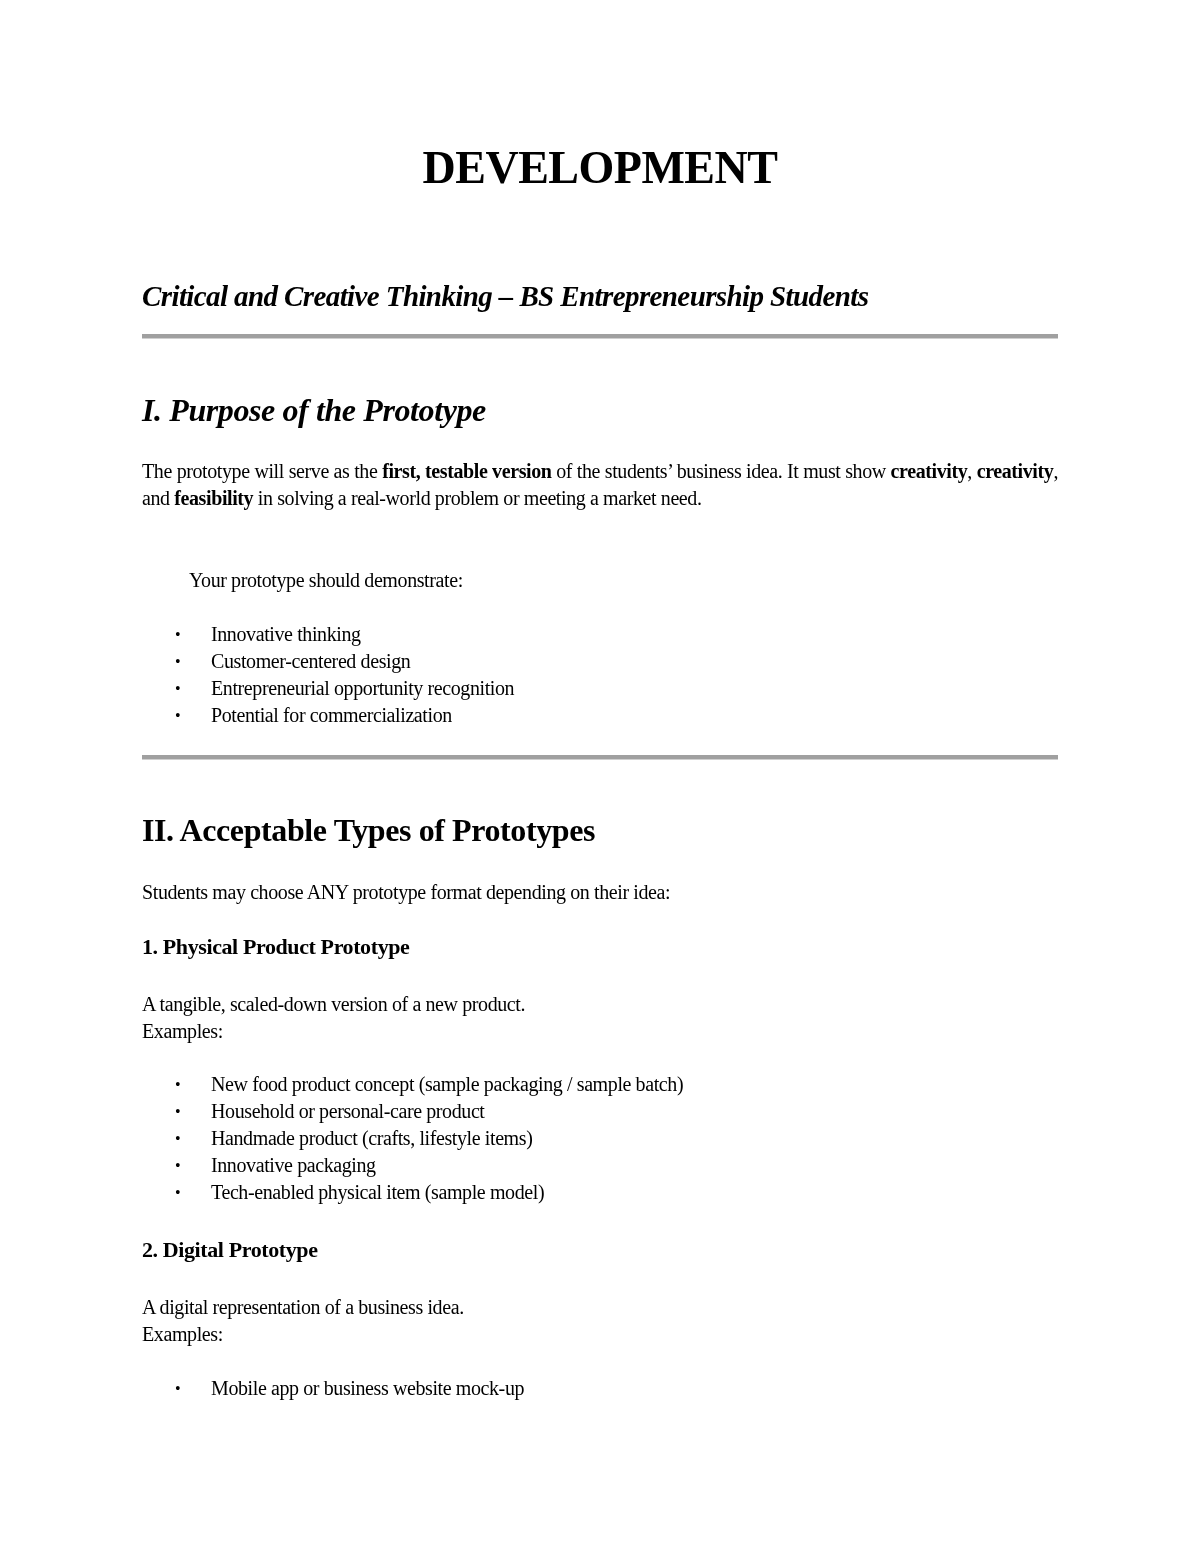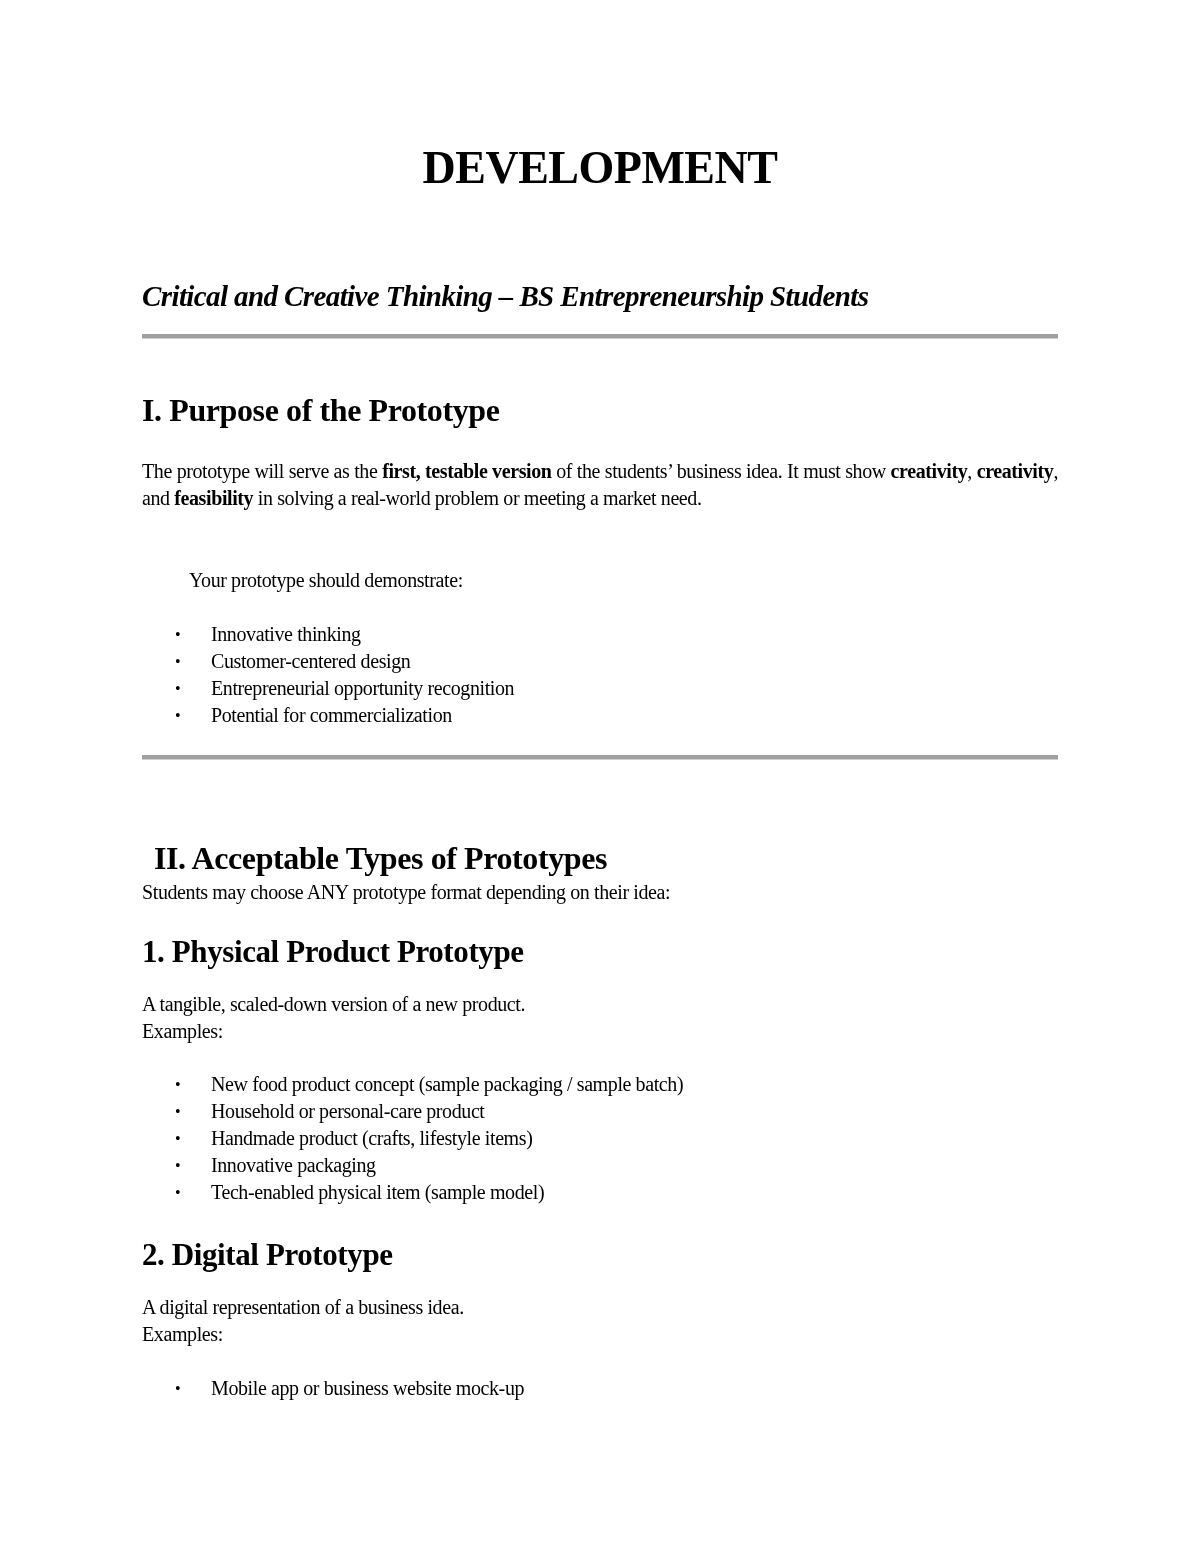--- a/index.html
+++ b/index.html
@@ -6,21 +6,21 @@
   body { width: 1200px; height: 1553px; position: relative; overflow: hidden;
          font-family: "Liberation Serif", "DejaVu Serif", serif; color: #000; }
   .page { position: absolute; left: 142px; top: 0; width: 916px; }
   .title { position: absolute; left: 0; top: 140px; width: 916px; text-align: center;
            font-weight: bold; font-size: 46px; line-height: 56px; letter-spacing: -0.5px; }
   .subtitle { position: absolute; left: 0; top: 280px; font-weight: bold; font-style: italic;
               font-size: 29px; letter-spacing: -0.6px; }
   .hr { position: absolute; left: 0; width: 916px; height: 4px; background: #a0a0a0;
         border-bottom: 1px solid #d0d0d0; }
   .h1 { position: absolute; left: 0; font-weight: bold; font-size: 32px; letter-spacing: -0.4px; }
-  .h3 { position: absolute; left: 0; font-weight: bold; font-size: 31px; letter-spacing: -0.4px; }
+  .h3 { position: absolute; left: 0; font-weight: bold; font-size: 22px; letter-spacing: -0.4px; }
   .p { position: absolute; left: 0; font-size: 20px; line-height: 27px; letter-spacing: -0.4px; }
   .justify { width: 916px; text-align: justify; text-align-last: left; }
   ul.bullets { position: absolute; left: 0; margin: 0; padding: 0; list-style: none; }
   ul.bullets li { position: relative; padding-left: 69px; font-size: 20px; line-height: 27px;
                   letter-spacing: -0.4px; }
   ul.bullets li .bullet { position: absolute; left: 33px; top: 0; font-size: 16px; }
   b { font-weight: bold; }
 </style>
 </head>
 <body>
@@ -28,36 +28,36 @@
 <div class="page">
 
   <div class="title">
     <div>DEVELOPMENT</div>
   </div>
 
   <div class="subtitle">Critical and Creative Thinking – BS Entrepreneurship Students</div>
 
   <div class="hr" style="top:334px;"></div>
 
-  <div class="h1" style="top:392px;">I. Purpose of the Prototype</div>
+  <div class="h1" style="top:392px;font-style:italic;">I. Purpose of the Prototype</div>
 
   <div class="p justify" style="top:458px;"><span>The prototype will serve as the </span><b>first, testable version</b><span> of the students’ business idea. It must show </span><b>creativity</b><span>, </span><b>creativity</b><span>, and </span><b>feasibility</b><span> in solving a real-world problem or meeting a market need.</span></div>
 
   <div class="p" style="top:567px;margin-left:47px;">Your prototype should demonstrate:</div>
 
   <ul class="bullets" style="top:621px;">
     <li><span class="bullet">•</span><span>Innovative thinking</span></li>
     <li><span class="bullet">•</span><span>Customer-centered design</span></li>
     <li><span class="bullet">•</span><span>Entrepreneurial opportunity recognition</span></li>
     <li><span class="bullet">•</span><span>Potential for commercialization</span></li>
   </ul>
 
   <div class="hr" style="top:755px;"></div>
 
-  <div class="h1" style="top:840px;margin-left:12px;">II. Acceptable Types of Prototypes</div>
+  <div class="h1" style="top:812px;">II. Acceptable Types of Prototypes</div>
 
   <div class="p" style="top:879px;">Students may choose ANY prototype format depending on their idea:</div>
 
   <div class="h3" style="top:934px;">1. Physical Product Prototype</div>
 
   <div class="p" style="top:991px;">
     <div>A tangible, scaled-down version of a new product.</div>
     <div>Examples:</div>
   </div>
 

